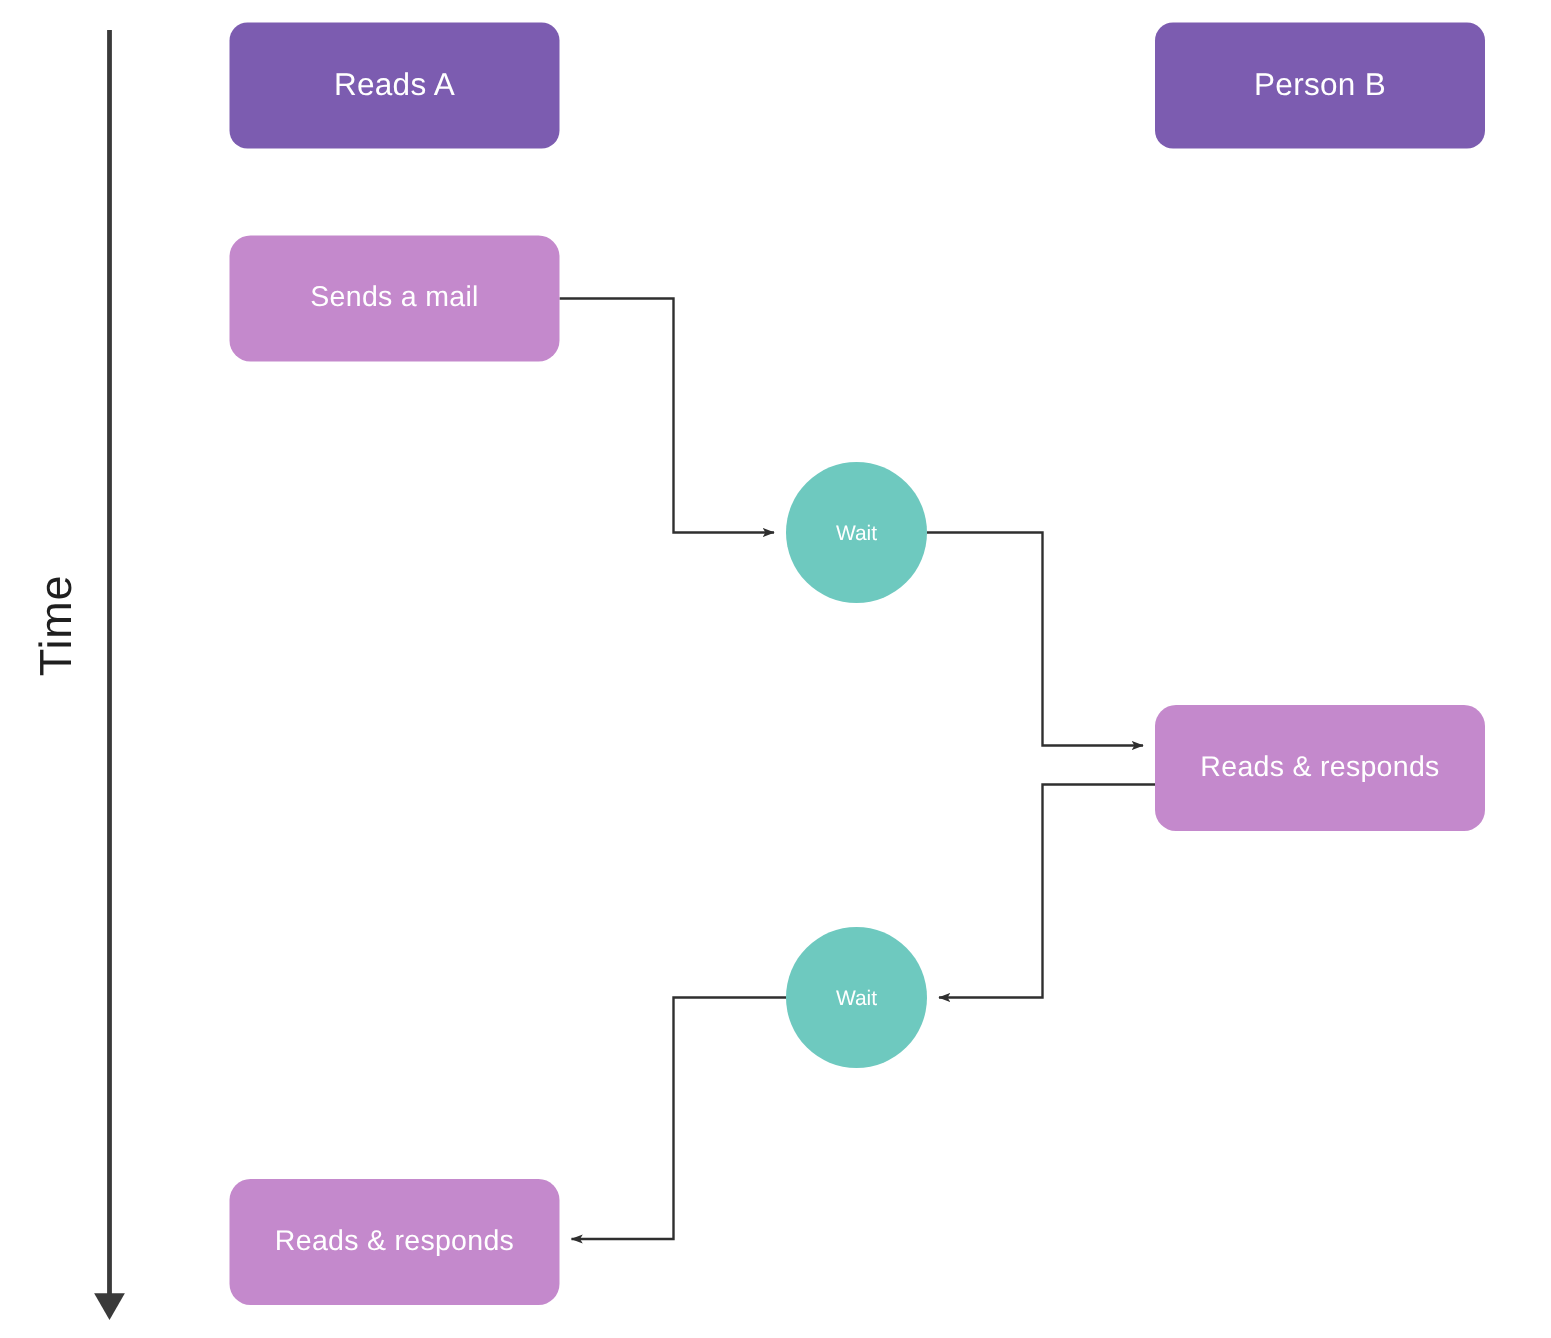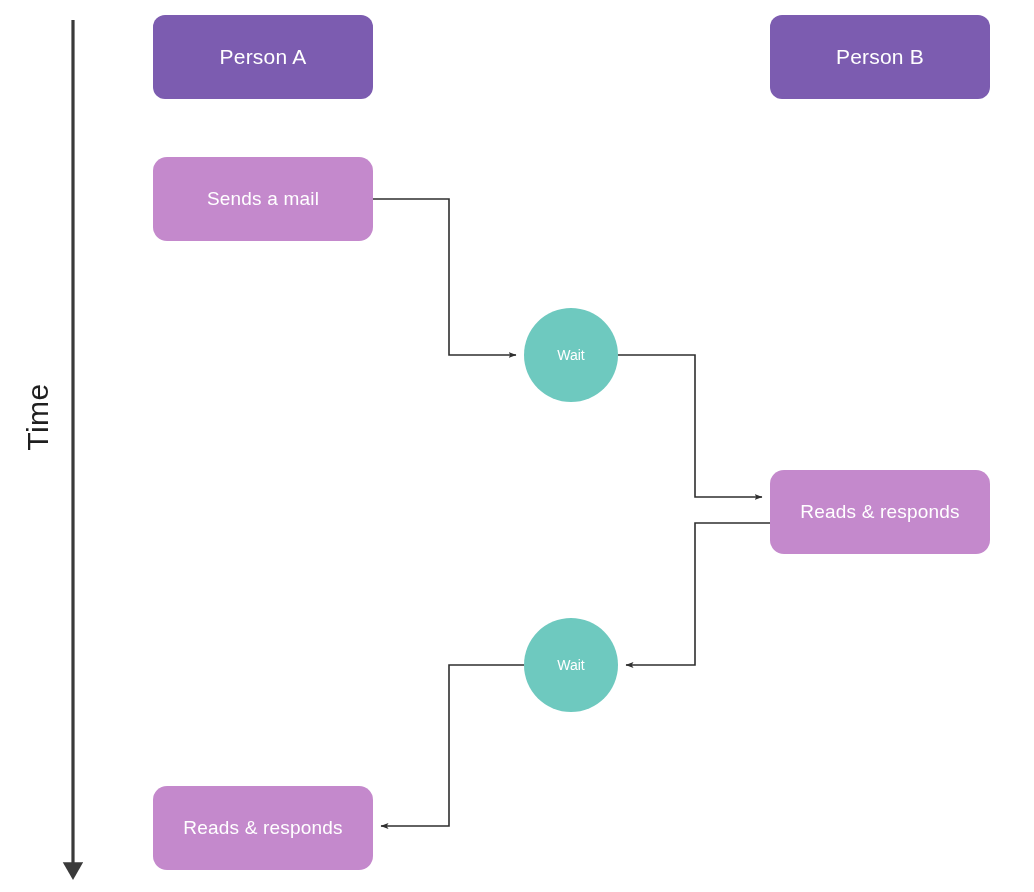--- a/index.html
+++ b/index.html
@@ -92,21 +92,21 @@
   <div class="axis-label">Time</div>
 
   <svg class="edge-layer" viewBox="0 0 1034 892" width="1034" height="892" aria-hidden="true">
     <path d="M 373 199 L 449 199 L 449 355 L 516 355" fill="none" stroke="#2f2f2f" stroke-width="1.6" marker-end="url(#edge-arrow)"></path>
     <path d="M 618 355 L 695 355 L 695 497 L 762 497" fill="none" stroke="#2f2f2f" stroke-width="1.6" marker-end="url(#edge-arrow)"></path>
     <path d="M 770 523 L 695 523 L 695 665 L 626 665" fill="none" stroke="#2f2f2f" stroke-width="1.6" marker-end="url(#edge-arrow)"></path>
     <path d="M 524 665 L 449 665 L 449 826 L 381 826" fill="none" stroke="#2f2f2f" stroke-width="1.6" marker-end="url(#edge-arrow)"></path>
   </svg>
 
   <div class="node lane-header" style="left:153px; top:15px; width:220px; height:84px; background:#7c5cb0;">
-    <span>Person A</span>
+    <span>Reads A</span>
   </div>
 
   <div class="node action-box" style="left:153px; top:157px; width:220px; height:84px; background:#c489cc;">
     <span>Sends a mail</span>
   </div>
 
   <div class="node lane-header" style="left:770px; top:15px; width:220px; height:84px; background:#7c5cb0;">
     <span>Person B</span>
   </div>
 

